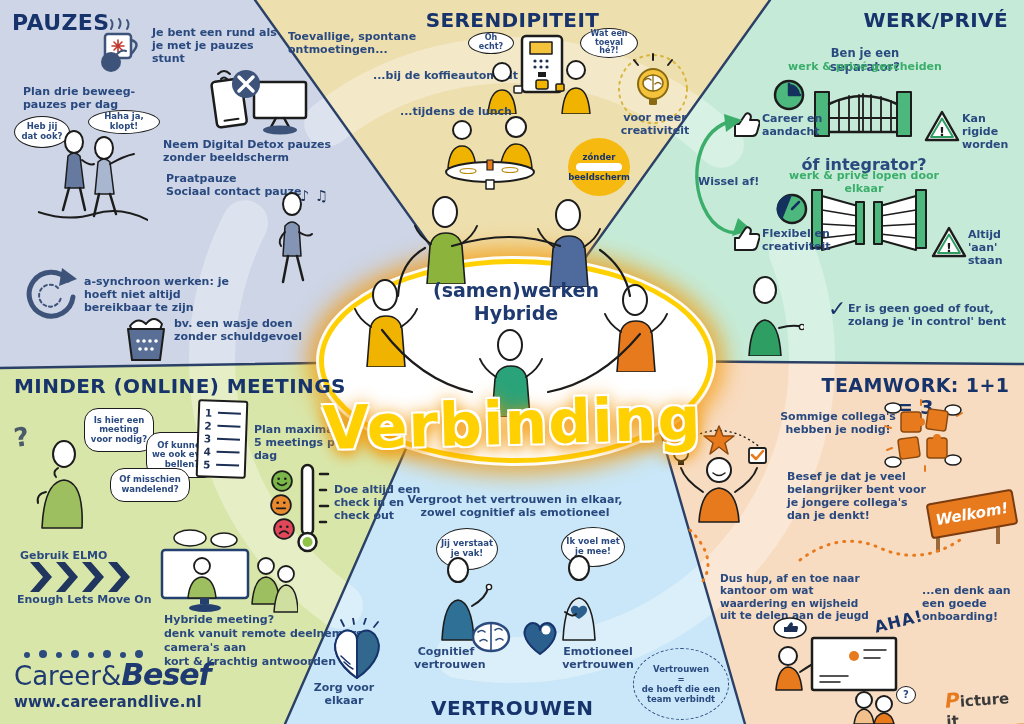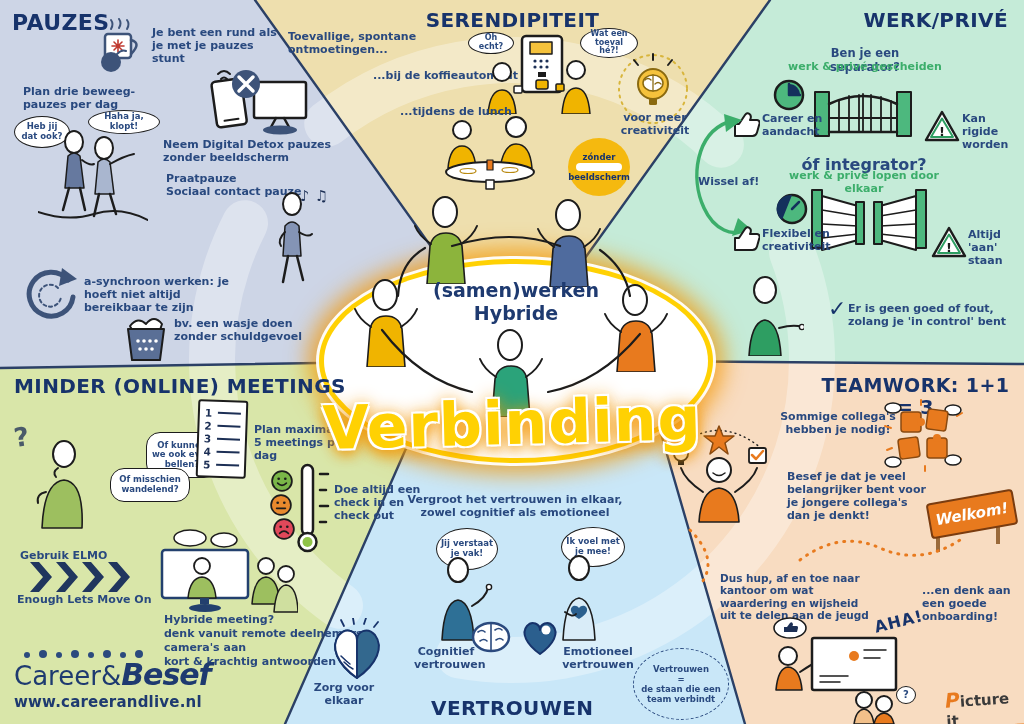--- a/index.html
+++ b/index.html
@@ -413,20 +413,21 @@
 
   <div class="sec-title" style="left:14px;top:374px;font-size:20px;">MINDER (ONLINE) MEETINGS</div>
   <div class="qmark">?</div>
   <div class="icon" style="left:18px;top:432px;">
     <svg width="78" height="98" viewBox="0 0 78 98">
         <ellipse cx="46" cy="22" rx="11" ry="13" fill="#fff" stroke="#1c1c1c" stroke-width="2"></ellipse>
         <path d="M24 96 Q26 50 46 48 Q66 50 64 96 Z" fill="#9dbf5f" stroke="#1c1c1c" stroke-width="1.6"></path>
         <path d="M40 36 q-6 4 -2 9 M28 60 q-10 2 -8 11" stroke="#1c1c1c" stroke-width="2" fill="none"></path>
       </svg>
   </div>
+  <div class="cloud" style="left:84px;top:408px;width:70px;height:44px;">Is hier een meeting voor nodig?</div>
   <div class="cloud" style="left:146px;top:432px;width:72px;height:46px;">Of kunnen we ook even bellen?</div>
   <div class="cloud" style="left:110px;top:468px;width:80px;height:34px;">Of misschien wandelend?</div>
   <div class="notepad">
     <div class="row">
         <span class="num">1</span>
         <span class="dash"></span>
       </div>
     <div class="row">
         <span class="num">2</span>
         <span class="dash"></span>
@@ -577,21 +578,21 @@
           <path d="M20 44 q5 5 9 7"></path>
           <path d="M17 38 q5 5 9 8"></path>
         </g>
       </svg>
   </div>
   <div class="note tc" style="left:304px;top:682px;width:80px;">Zorg voor elkaar</div>
   <div class="sec-title tc" style="left:431px;top:696px;width:160px;">VERTROUWEN</div>
   <div class="glue">
     <span>Vertrouwen</span>
     <span>=</span>
-    <span>de staan die een</span>
+    <span>de hoeft die een</span>
     <span>team verbindt</span>
   </div>
 
   <div class="sec-title tc" style="left:818px;top:374px;width:195px;font-size:19px;">TEAMWORK: 1+1 = 3</div>
   <div class="note tc" style="left:778px;top:411px;width:120px;">Sommige collega's hebben je nodig!</div>
   <div class="icon" style="left:883px;top:398px;">
     <svg width="80" height="74" viewBox="0 0 80 74">
         <g stroke="#e87a1e" stroke-width="2">
           <line x1="2" y1="28" x2="8" y2="30"></line>
           <line x1="74" y1="18" x2="79" y2="15"></line>

